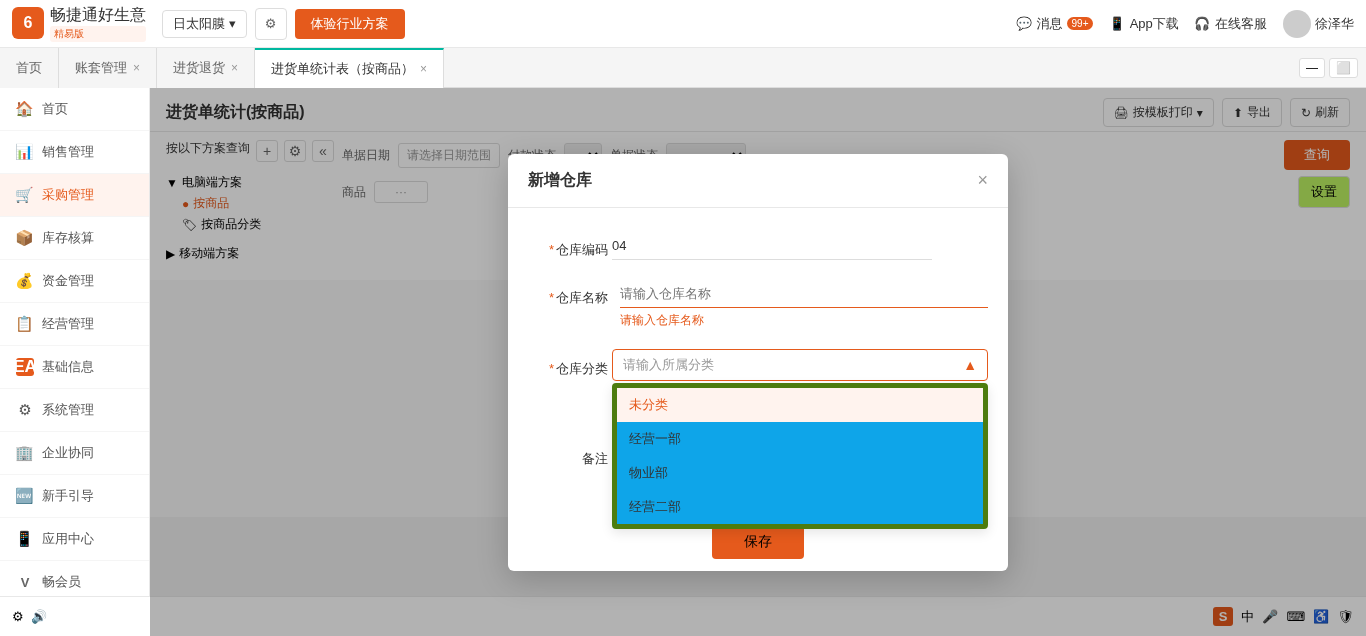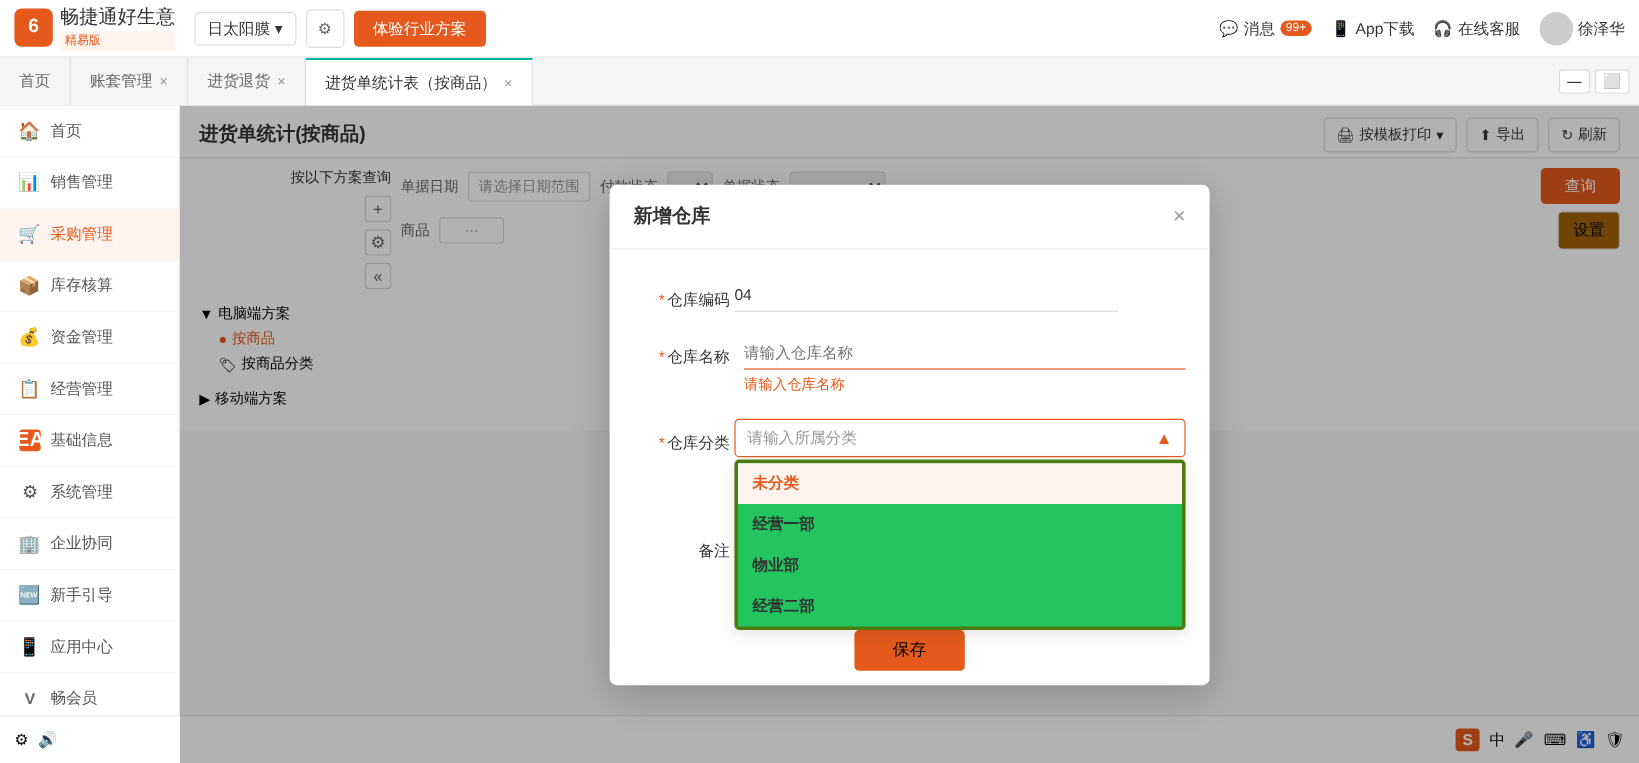--- a/index.html
+++ b/index.html
@@ -167,27 +167,26 @@
       padding: 6px 10px; font-size: 13px; outline: none;
       color: #999; width: 100%;
       display: flex; align-items: center; justify-content: space-between;
     }
     .dropdown-arrow { color: #e55a1c; font-size: 14px; }
 
     
     .dropdown-list {
       position: absolute;
       top: 100%; left: 0; right: 0;
-      background: #22c55e;
-      border: 3px solid #4d7c0f;
+      background: #0ea5e9;
+      border: 5px solid #4d7c0f;
       border-radius: 4px;
       z-index: 200;
       box-shadow: 0 4px 12px rgba(0,0,0,0.1);
       margin-top: 2px;
-      font-weight: bold;
     }
     .dropdown-item {
       padding: 8px 12px;
       cursor: pointer; font-size: 13px; color: #333;
     }
     .dropdown-item.selected { background: #fff3ee; color: #e55a1c; }
 
     .modal-footer {
       padding: 12px 20px;
       text-align: center;
@@ -209,21 +208,21 @@
     .content-white {
       background: #fff;
       margin: 0;
     }
     .query-btn {
       background: #e55a1c; color: #fff;
       border: none; border-radius: 4px;
       padding: 6px 20px; cursor: pointer; font-size: 13px;
     }
     .settings-btn {
-      border: 1px solid #ddd; background: #a16207;
+      border: 1px solid #ddd; background: #bef264;
       border-radius: 4px; padding: 6px 12px; cursor: pointer; font-size: 13px;
     }
     .filter-add-btn { width: 22px; height: 22px; border: 1px solid #ddd; border-radius: 3px; display: flex; align-items: center; justify-content: center; cursor: pointer; font-size: 14px; color: #666; }
 
     .empty-state {
       display: flex; flex-direction: column; align-items: center; justify-content: center;
       padding: 60px 0; color: #999; font-size: 13px; gap: 12px;
     }
 
     .header-top-section {
@@ -366,21 +365,21 @@
           </button>
           <button class="action-btn">
             <span>↻</span>
             <span>刷新</span>
           </button>
         </div>
       </div>
 
       <div style="display:flex; align-items:flex-start; padding: 8px 16px; gap:8px; border-top:1px solid #e8e8e8;">
         <div style="display:flex;flex-direction:column;min-width:160px;">
-          <div style="display:flex;align-items:flex-end;gap:6px;margin-bottom:6px;flex-direction:column;">
+          <div style="display:flex;align-items:flex-start;gap:6px;margin-bottom:6px;">
             <span style="font-size:12px;color:#333;">按以下方案查询</span>
             <span class="filter-add-btn">+</span>
             <span class="filter-add-btn">⚙</span>
             <span class="filter-add-btn">«</span>
           </div>
           <div class="filter-tree">
             <div class="tree-group">
               <div class="tree-item">
                 <span>▼</span>
                 <span>电脑端方案</span>

